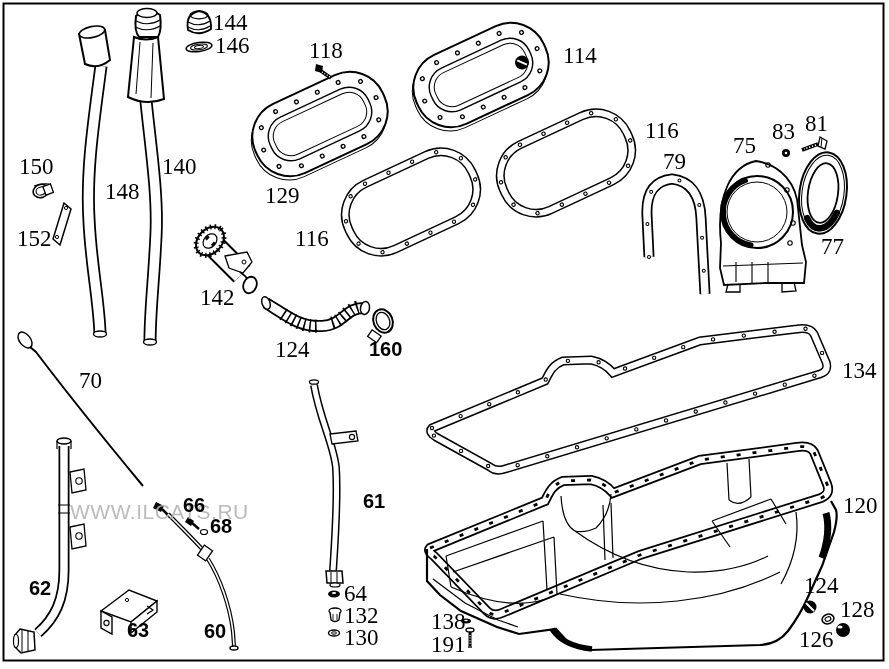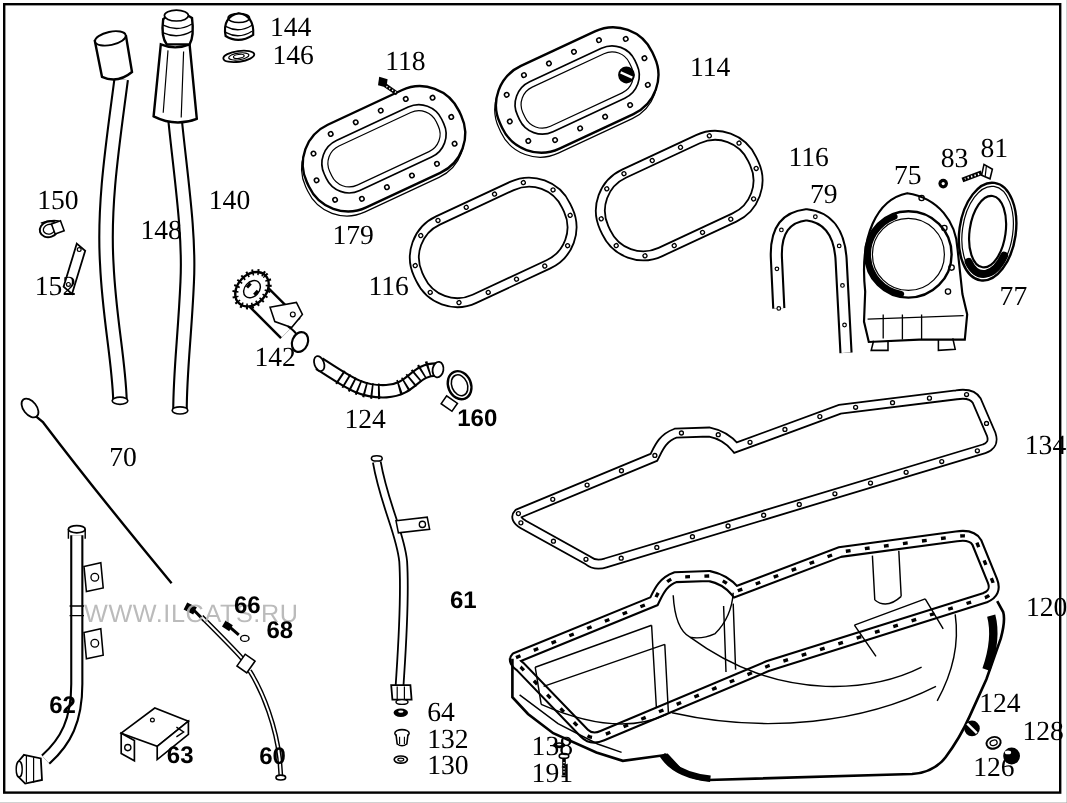--- a/index.html
+++ b/index.html
@@ -1,19 +1,19 @@
 <!DOCTYPE html>
 <html><head>
 <meta charset="utf-8">
 <style>
   html,body{margin:0;padding:0;background:#888;}
   #stage{position:relative;width:889px;height:669px;background:#fff;overflow:hidden;
          font-family:"Liberation Serif",serif;}
   #art{position:absolute;left:0;top:0;}
-  #labels-layer{position:absolute;left:12px;top:0;width:757px;height:669px;pointer-events:none;}
+  #labels-layer{position:absolute;left:0;top:0;width:757px;height:669px;pointer-events:none;}
   .plabel{position:absolute;color:#000;line-height:1;white-space:nowrap;}
   .plabel.serif{font-family:"Liberation Serif","DejaVu Serif",serif;font-size:23px;}
   .plabel.sans-bold{font-family:"Liberation Sans","DejaVu Sans",sans-serif;font-size:20px;font-weight:bold;}
   #watermark{position:absolute;left:70px;top:502px;color:#b4b4b4;opacity:.9;
              font-family:"Liberation Sans","DejaVu Sans",sans-serif;font-size:21px;line-height:19px;
              letter-spacing:.5px;}
   svg *{vector-effect:none;}
 </style>
 </head>
 <body>
@@ -313,21 +313,21 @@
 <div id="watermark">
   <div>WWW.ILCATS.RU</div>
 </div>
 
 <div id="labels-layer">
       <div class="plabel serif" style="left: 213px; top: 11px;">144</div>
       <div class="plabel serif" style="left: 215px; top: 34px;">146</div>
       <div class="plabel serif" style="left: 309px; top: 39px;">118</div>
       <div class="plabel serif" style="left: 563px; top: 44px;">114</div>
       <div class="plabel serif" style="left: 645px; top: 119px;">116</div>
-      <div class="plabel serif" style="left: 265px; top: 184px;">179</div>
+      <div class="plabel serif" style="left: 265px; top: 184px;">129</div>
       <div class="plabel serif" style="left: 295px; top: 227px;">116</div>
       <div class="plabel serif" style="left: 19px; top: 155px; text-align: right;">150</div>
       <div class="plabel serif" style="left: 105px; top: 180px;">148</div>
       <div class="plabel serif" style="left: 162px; top: 155px;">140</div>
       <div class="plabel serif" style="left: 17px; top: 227px;">152</div>
       <div class="plabel serif" style="left: 200px; top: 286px;">142</div>
       <div class="plabel serif" style="left: 275px; top: 338px;">124</div>
       <div class="plabel sans-bold" style="left: 369px; top: 339px;">160</div>
       <div class="plabel serif" style="left: 663px; top: 150px;">79</div>
       <div class="plabel serif" style="left: 733px; top: 134px;">75</div>

